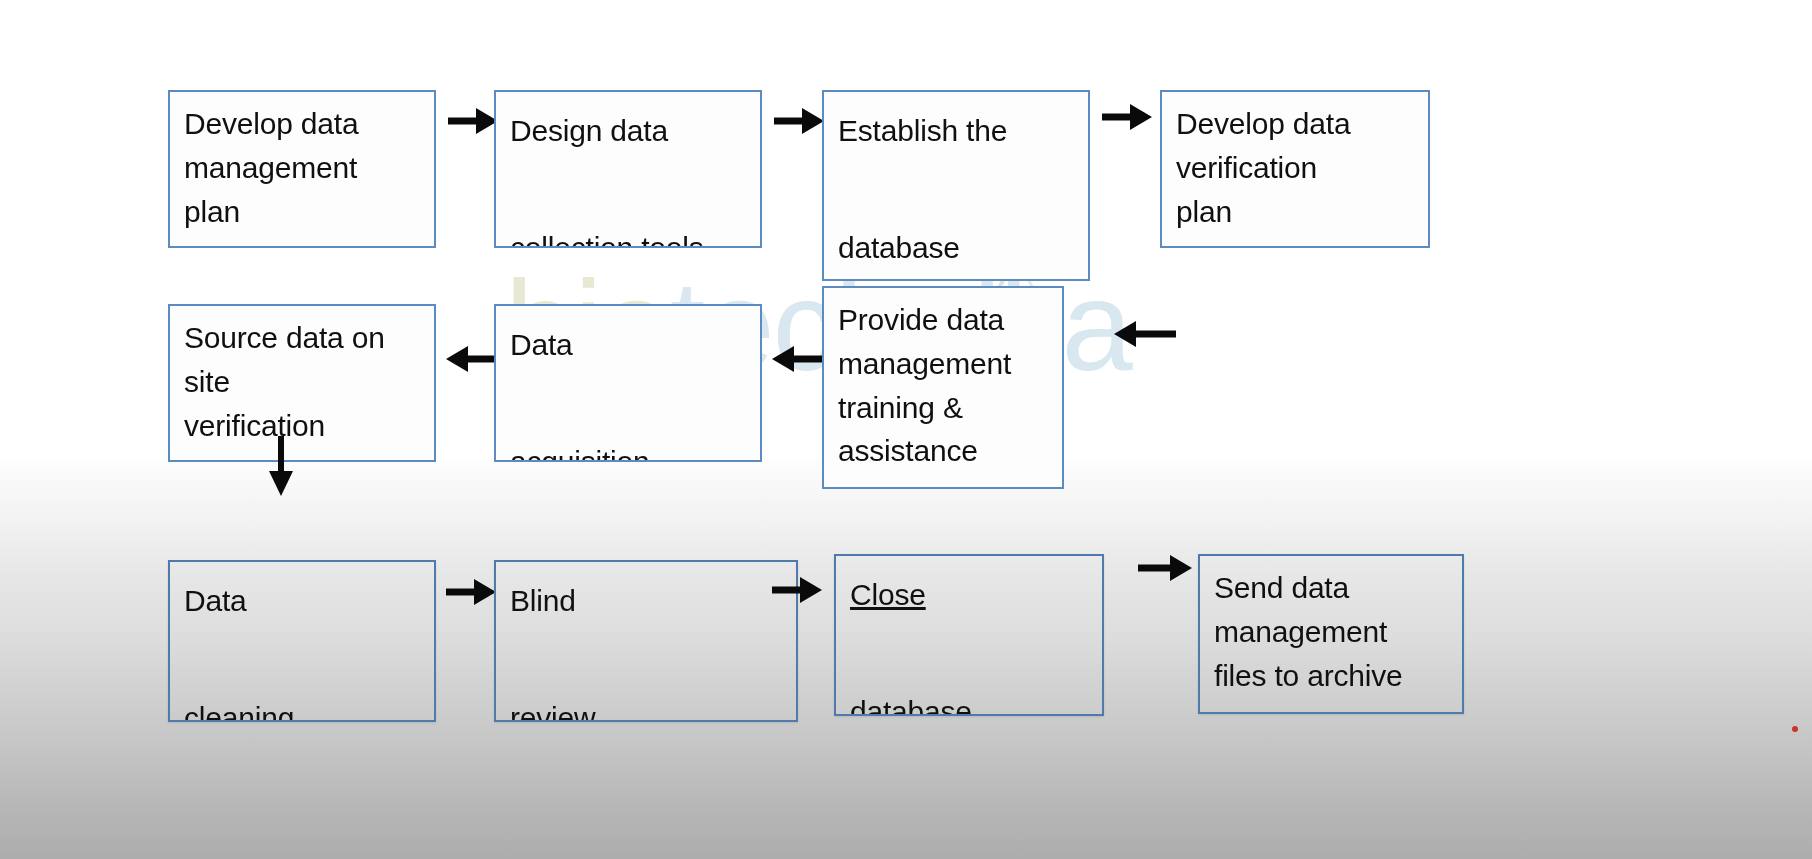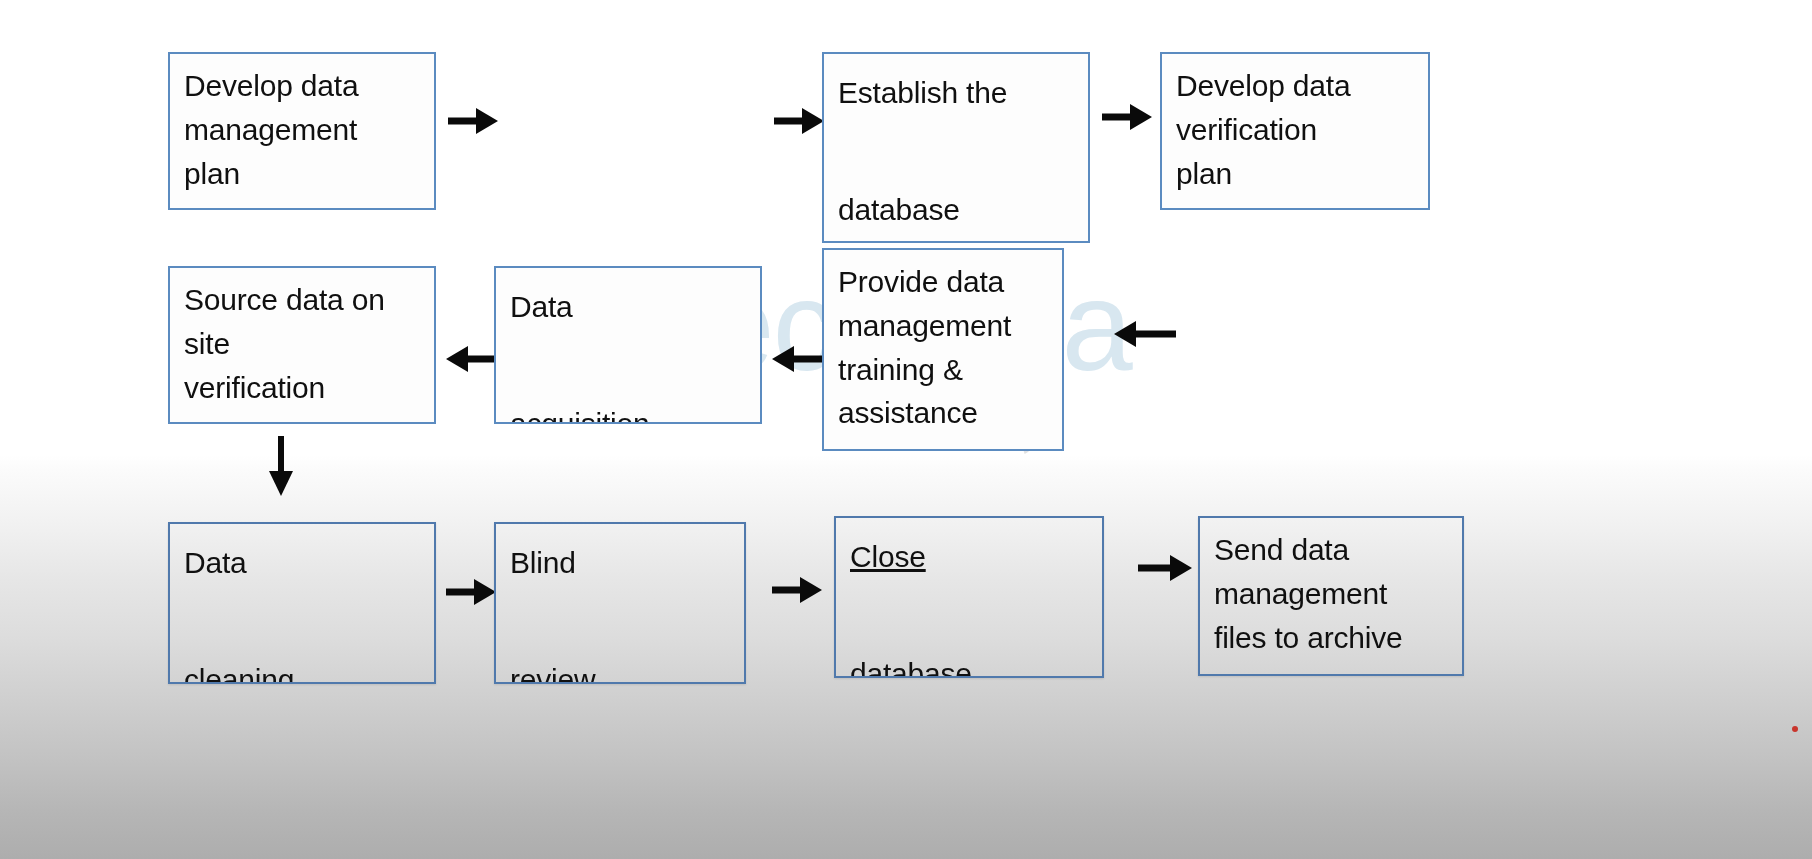--- a/index.html
+++ b/index.html
@@ -78,20 +78,21 @@
     box-sizing: border-box;
     border: 2px solid #5b8bc0;
     background: #fdfdfd;
     color: #101010;
     font-size: 30px;
     line-height: 1.46;
     padding: 10px 14px 4px 14px;
     letter-spacing: -0.2px;
     white-space: pre-line;
     overflow: hidden;
+    margin-top: 38px;
   }
   .fbox.shaded {
     background: transparent;
     border-color: #5079ac;
     box-shadow: 0 1px 2px rgba(0,0,0,0.10);
   }
   .fbox.loose {
     line-height: 1.95;
   }
 
@@ -131,20 +132,23 @@
 management
 plan</div>
 
   <div class="arrow" style="left:446px; top:104px;">
     <svg width="54" height="34" viewBox="0 0 54 34">
       <path d="M2 17 H34" stroke="#0a0a0a" stroke-width="7" fill="none"></path>
       <path d="M30 4 L52 17 L30 30 Z" fill="#0a0a0a"></path>
     </svg>
   </div>
 
+  <div class="fbox loose" style="left:494px; top:52px; width:268px; height:158px;">Design data
+
+collection tools</div>
 
   <div class="arrow" style="left:772px; top:104px;">
     <svg width="54" height="34" viewBox="0 0 54 34">
       <path d="M2 17 H34" stroke="#0a0a0a" stroke-width="7" fill="none"></path>
       <path d="M30 4 L52 17 L30 30 Z" fill="#0a0a0a"></path>
     </svg>
   </div>
 
   <div class="fbox loose" style="left:822px; top:52px; width:268px; height:191px;">Establish the
 
@@ -207,21 +211,21 @@
 
 cleaning</div>
 
   <div class="arrow" style="left:444px; top:575px;">
     <svg width="54" height="34" viewBox="0 0 54 34">
       <path d="M2 17 H34" stroke="#0a0a0a" stroke-width="7" fill="none"></path>
       <path d="M30 4 L52 17 L30 30 Z" fill="#0a0a0a"></path>
     </svg>
   </div>
 
-  <div class="fbox shaded loose" style="left:494px; top:522px; width:252px; height:162px;">Blind
+  <div class="fbox shaded loose" style="left:494px; top:522px; width:304px; height:162px;">Blind
 
 review</div>
 
   <div class="arrow" style="left:770px; top:573px;">
     <svg width="54" height="34" viewBox="0 0 54 34">
       <path d="M2 17 H34" stroke="#0a0a0a" stroke-width="7" fill="none"></path>
       <path d="M30 4 L52 17 L30 30 Z" fill="#0a0a0a"></path>
     </svg>
   </div>
 

